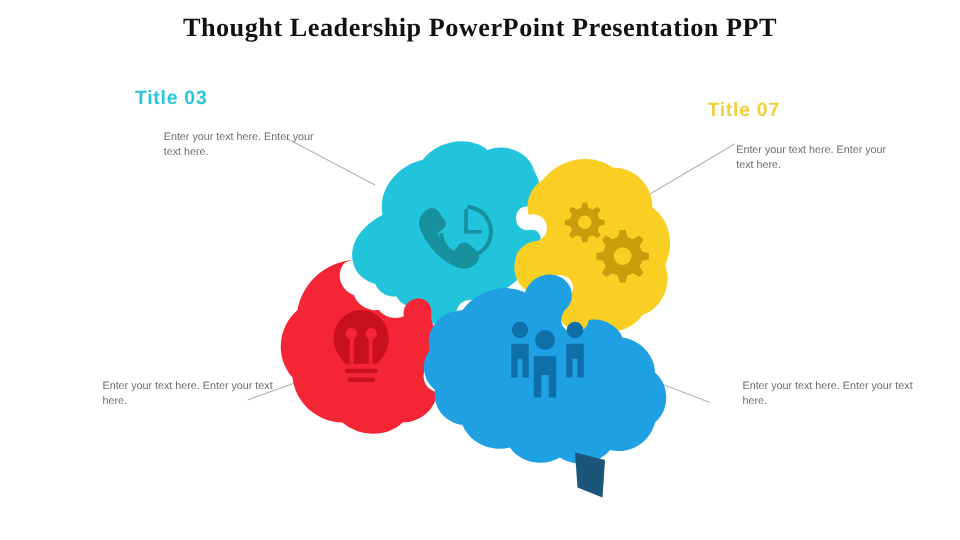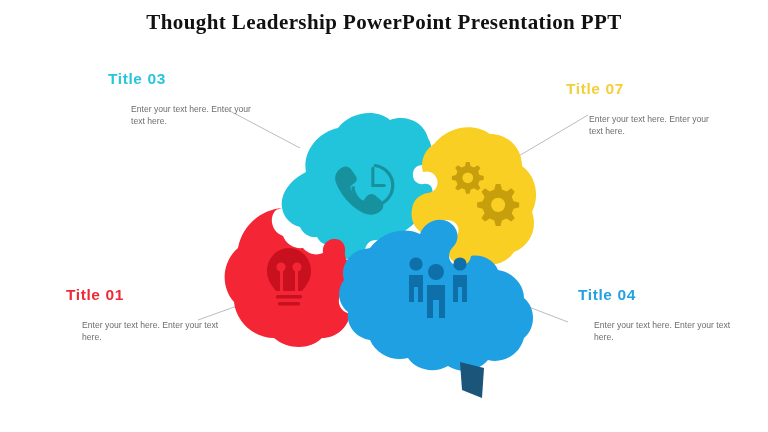--- a/index.html
+++ b/index.html
@@ -246,22 +246,20 @@
     <p class="callout-title" style="color:#27c6dd">Title  03</p>
     <p class="callout-body">Enter your text here. Enter your text here.</p>
   </div>
 
   <div class="callout" id="callout-03">
     <p class="callout-title" style="color:#f2cf3b">Title  07</p>
     <p class="callout-body">Enter your text here. Enter your text here.</p>
   </div>
 
   <div class="callout" id="callout-01">
-    <p class="callout-title" style="color:#ee2b35">Title  01</p>
     <p class="callout-body">Enter your text here. Enter your text here.</p>
   </div>
 
   <div class="callout" id="callout-04">
-    <p class="callout-title" style="color:#24a1e2">Title  04</p>
     <p class="callout-body">Enter your text here. Enter your text here.</p>
   </div>
 
 </div>
 
 </body></html>

